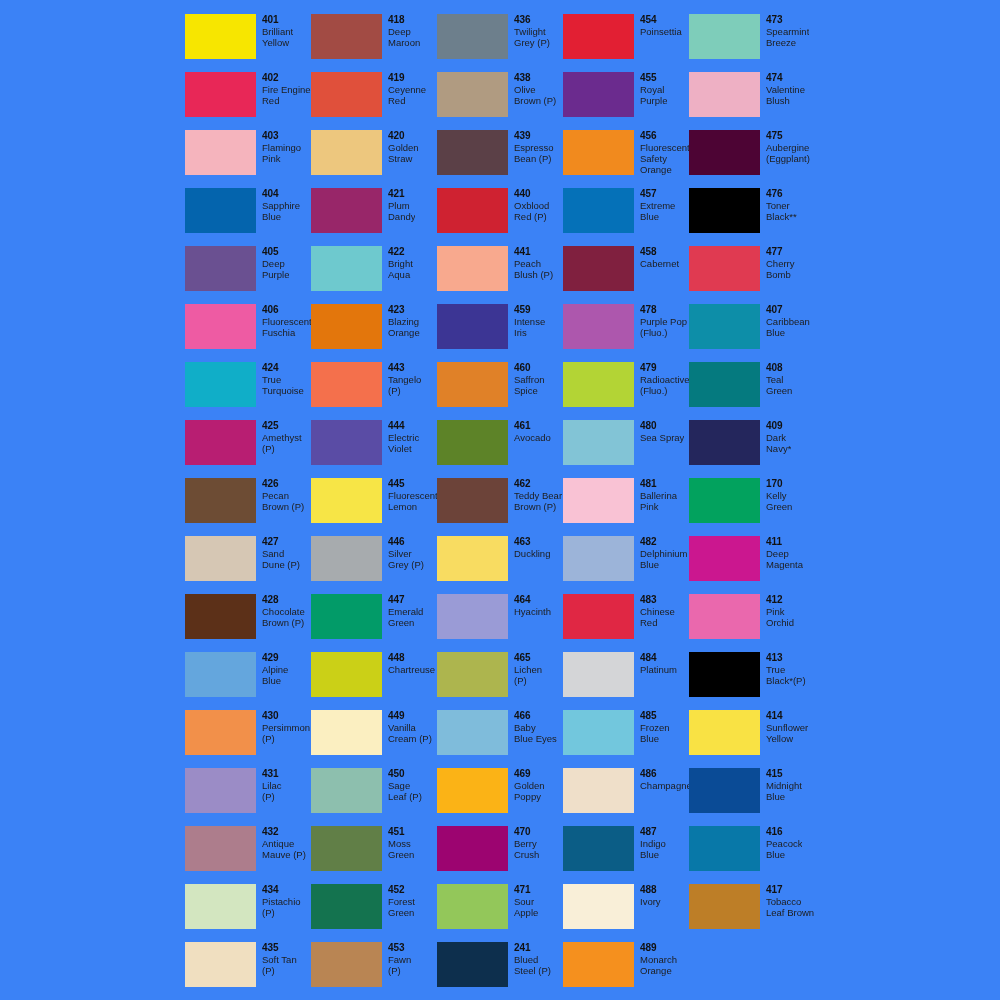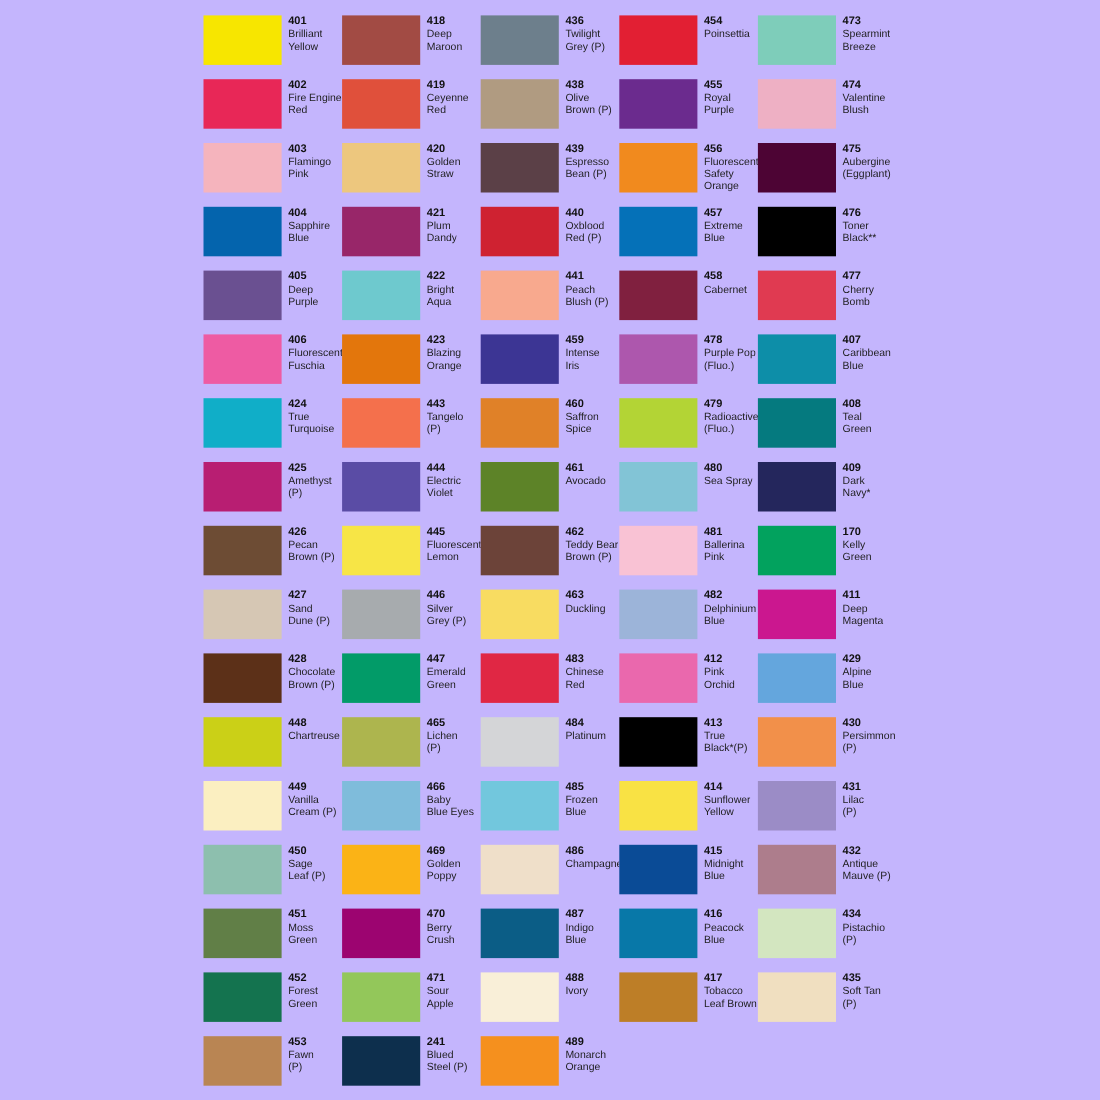--- a/index.html
+++ b/index.html
@@ -11,21 +11,21 @@
   body {
     width: 1000px;
     height: 1000px;
     font-family: "Liberation Sans", sans-serif;
     -webkit-font-smoothing: antialiased;
   }
   #chart-sheet {
     position: relative;
     width: 1000px;
     height: 1000px;
-    background: #c4b5fd;
+    background: #3b82f6;
     overflow: hidden;
   }
   .swatch-grid {
     position: absolute;
     left: 185px;
     top: 14px;
     width: 790px;
     display: grid;
     grid-template-columns: repeat(5, 126px);
     grid-auto-rows: 58px;
@@ -481,20 +481,27 @@
       </div>
       <div class="swatch-cell">
         <div class="swatch-chip" title="#029b68" style="background: rgb(2, 155, 104);"></div>
         <div class="swatch-text">
           <span class="swatch-code">447</span>
           <span class="swatch-label">Emerald
 Green</span>
         </div>
       </div>
       <div class="swatch-cell">
+        <div class="swatch-chip" title="#9a9bd6" style="background: rgb(154, 155, 214);"></div>
+        <div class="swatch-text">
+          <span class="swatch-code">464</span>
+          <span class="swatch-label">Hyacinth</span>
+        </div>
+      </div>
+      <div class="swatch-cell">
         <div class="swatch-chip" title="#e02744" style="background: rgb(224, 39, 68);"></div>
         <div class="swatch-text">
           <span class="swatch-code">483</span>
           <span class="swatch-label">Chinese
 Red</span>
         </div>
       </div>
       <div class="swatch-cell">
         <div class="swatch-chip" title="#ea68ad" style="background: rgb(234, 104, 173);"></div>
         <div class="swatch-text">

